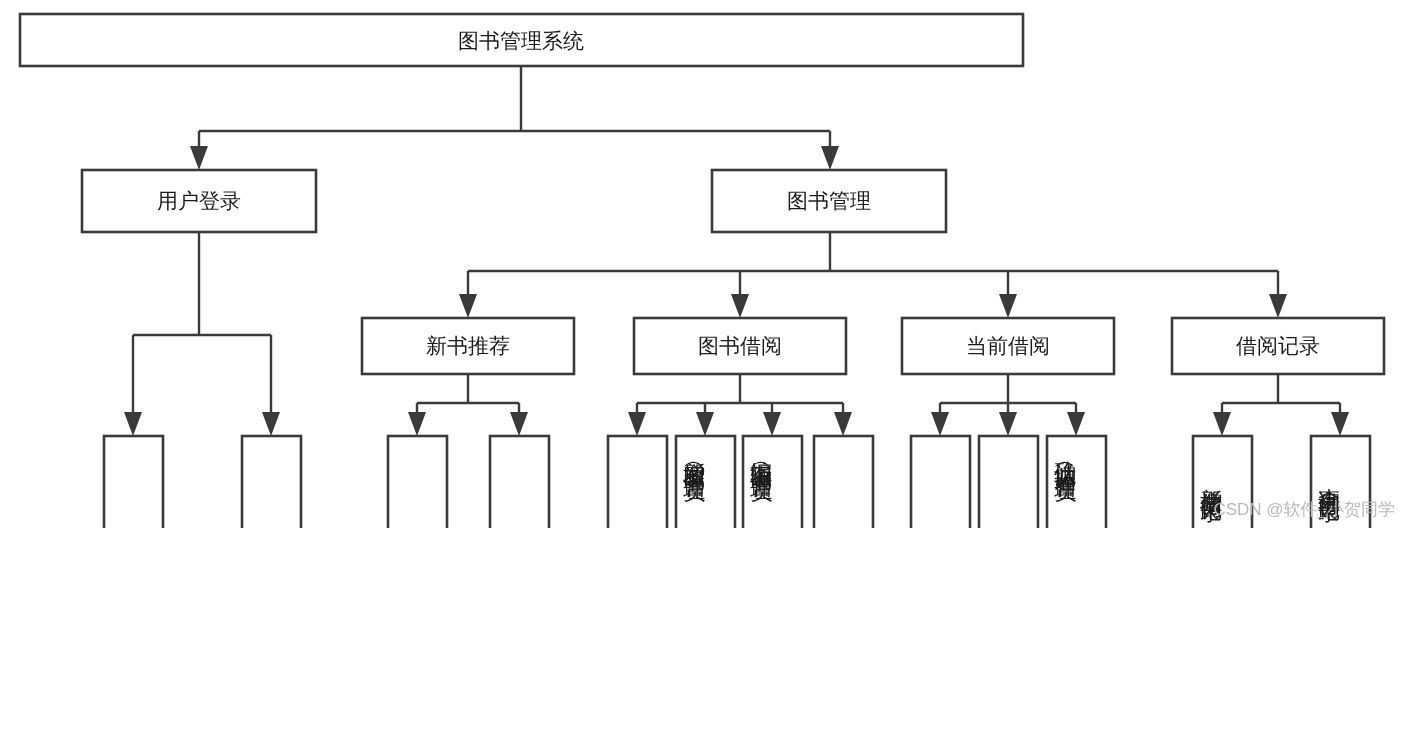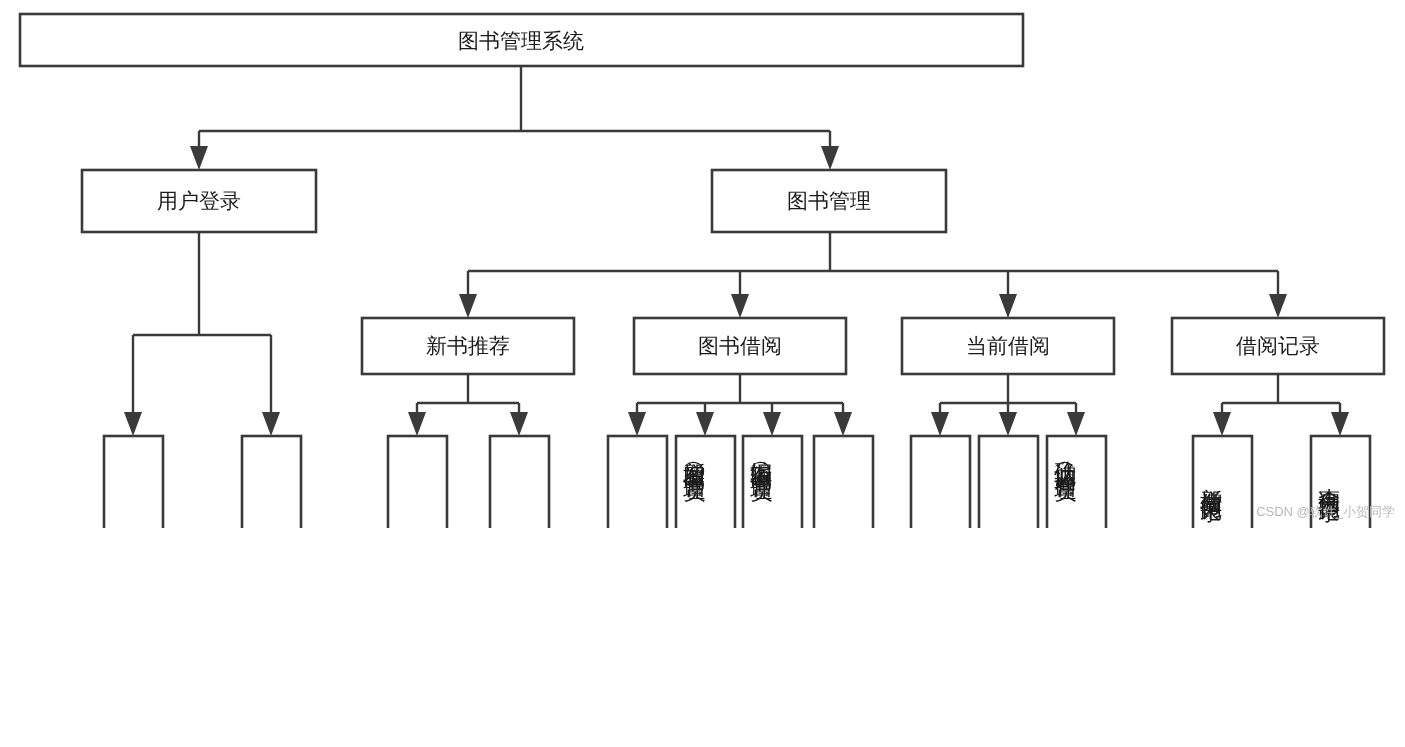--- a/index.html
+++ b/index.html
@@ -59,21 +59,21 @@
     letter-spacing: 3px;
     white-space: nowrap;
     pointer-events: none;
     text-align: left;
   }
   .watermark {
     position: absolute;
     right: 10px;
     bottom: 7px;
     font-family: "Liberation Sans", "DejaVu Sans", sans-serif;
-    font-size: 13px;
+    font-size: 17px;
     color: #b9b9b9;
     white-space: nowrap;
     user-select: none;
   }
 </style>
 </head>
 <body>
 
 <div id="diagram-root">
 

